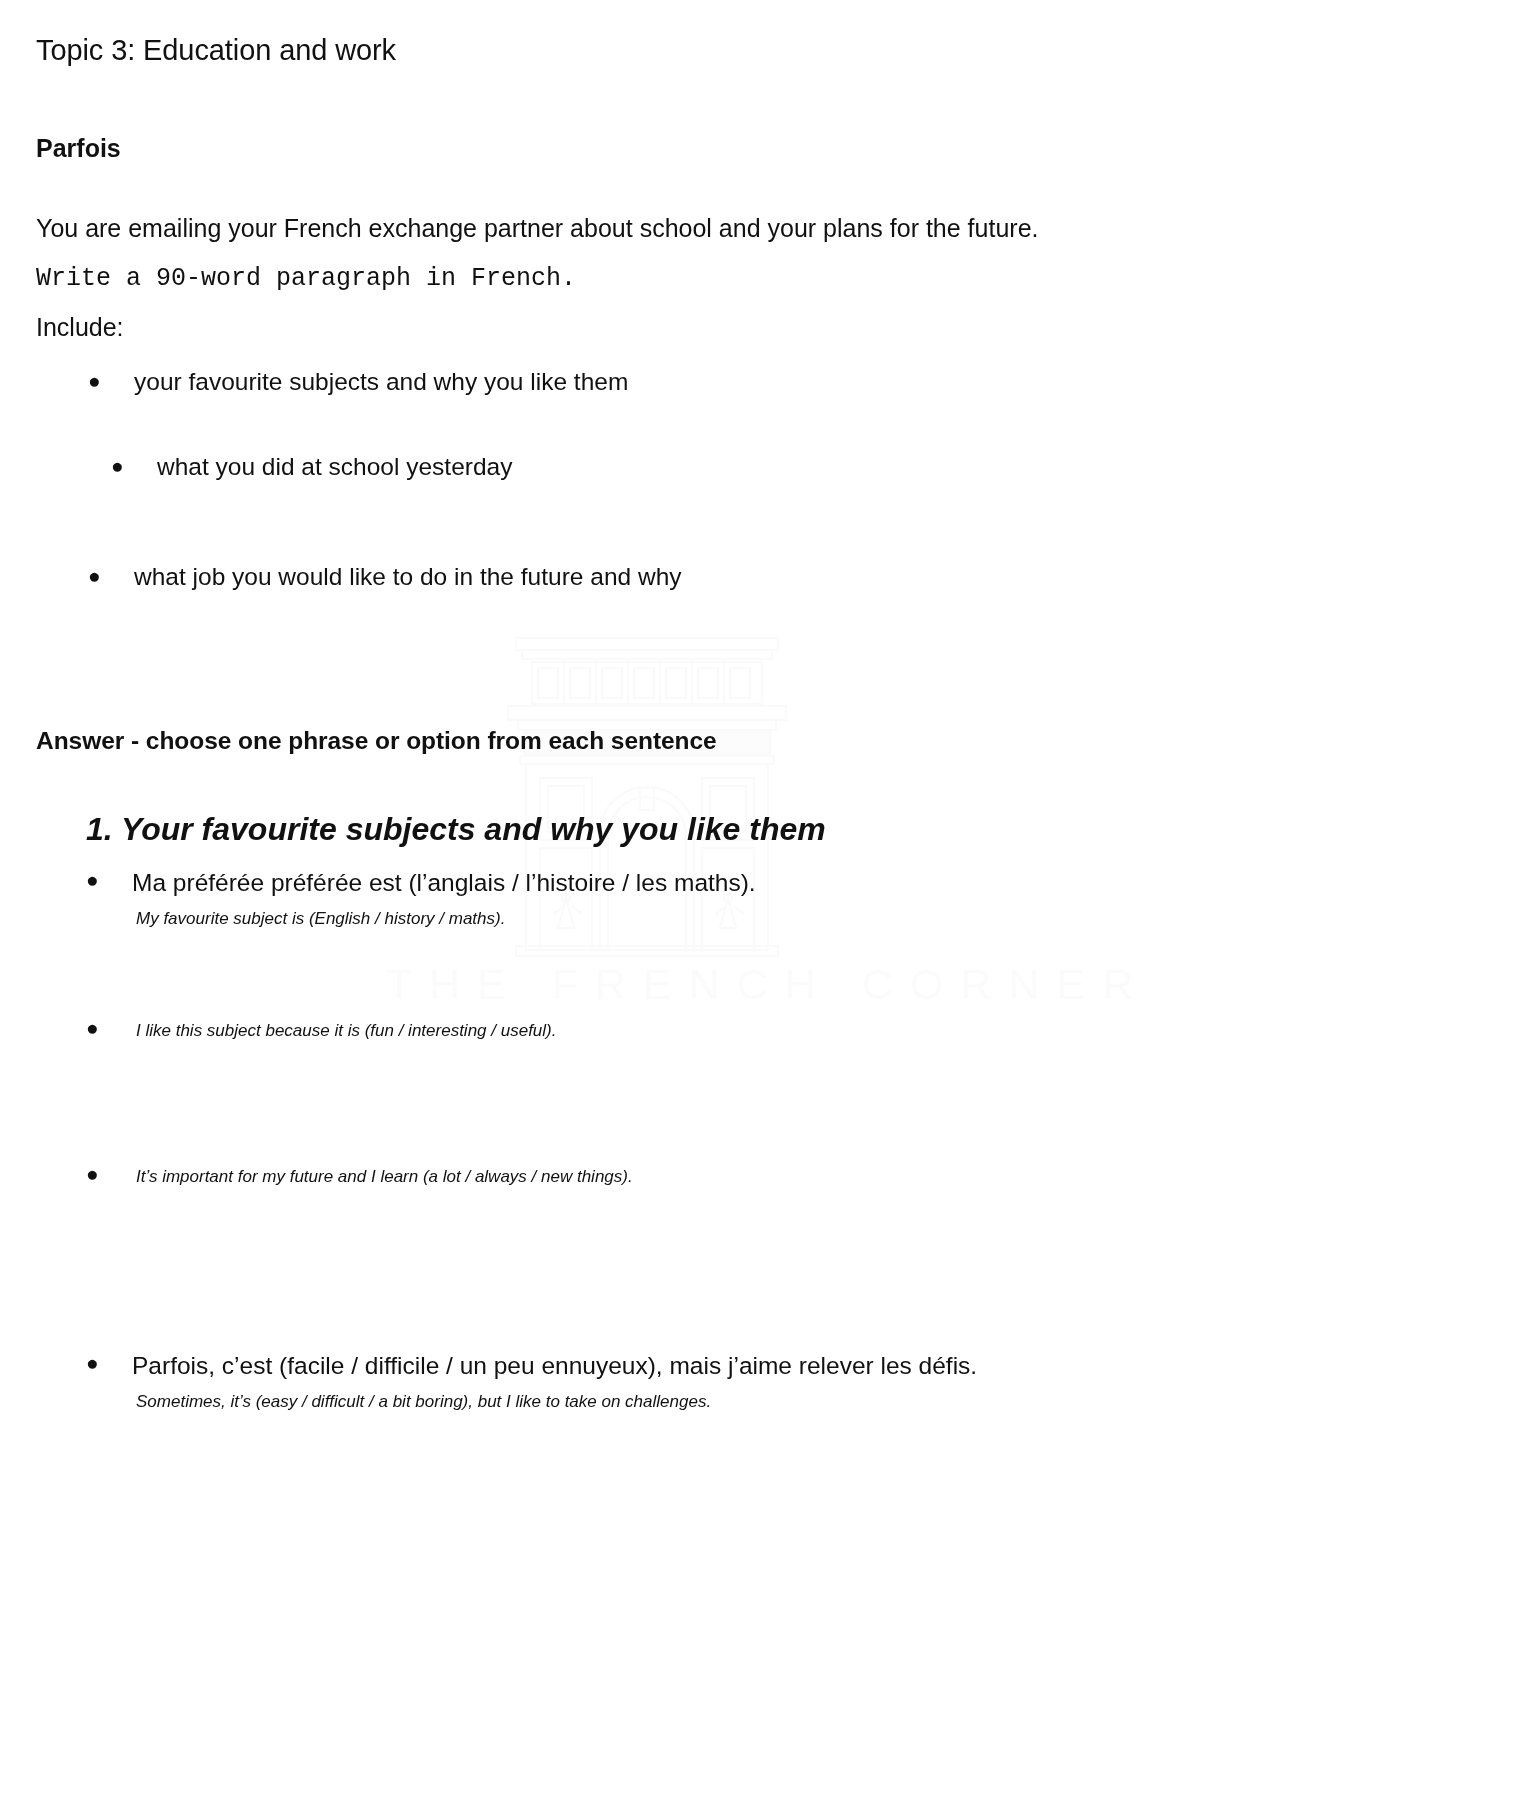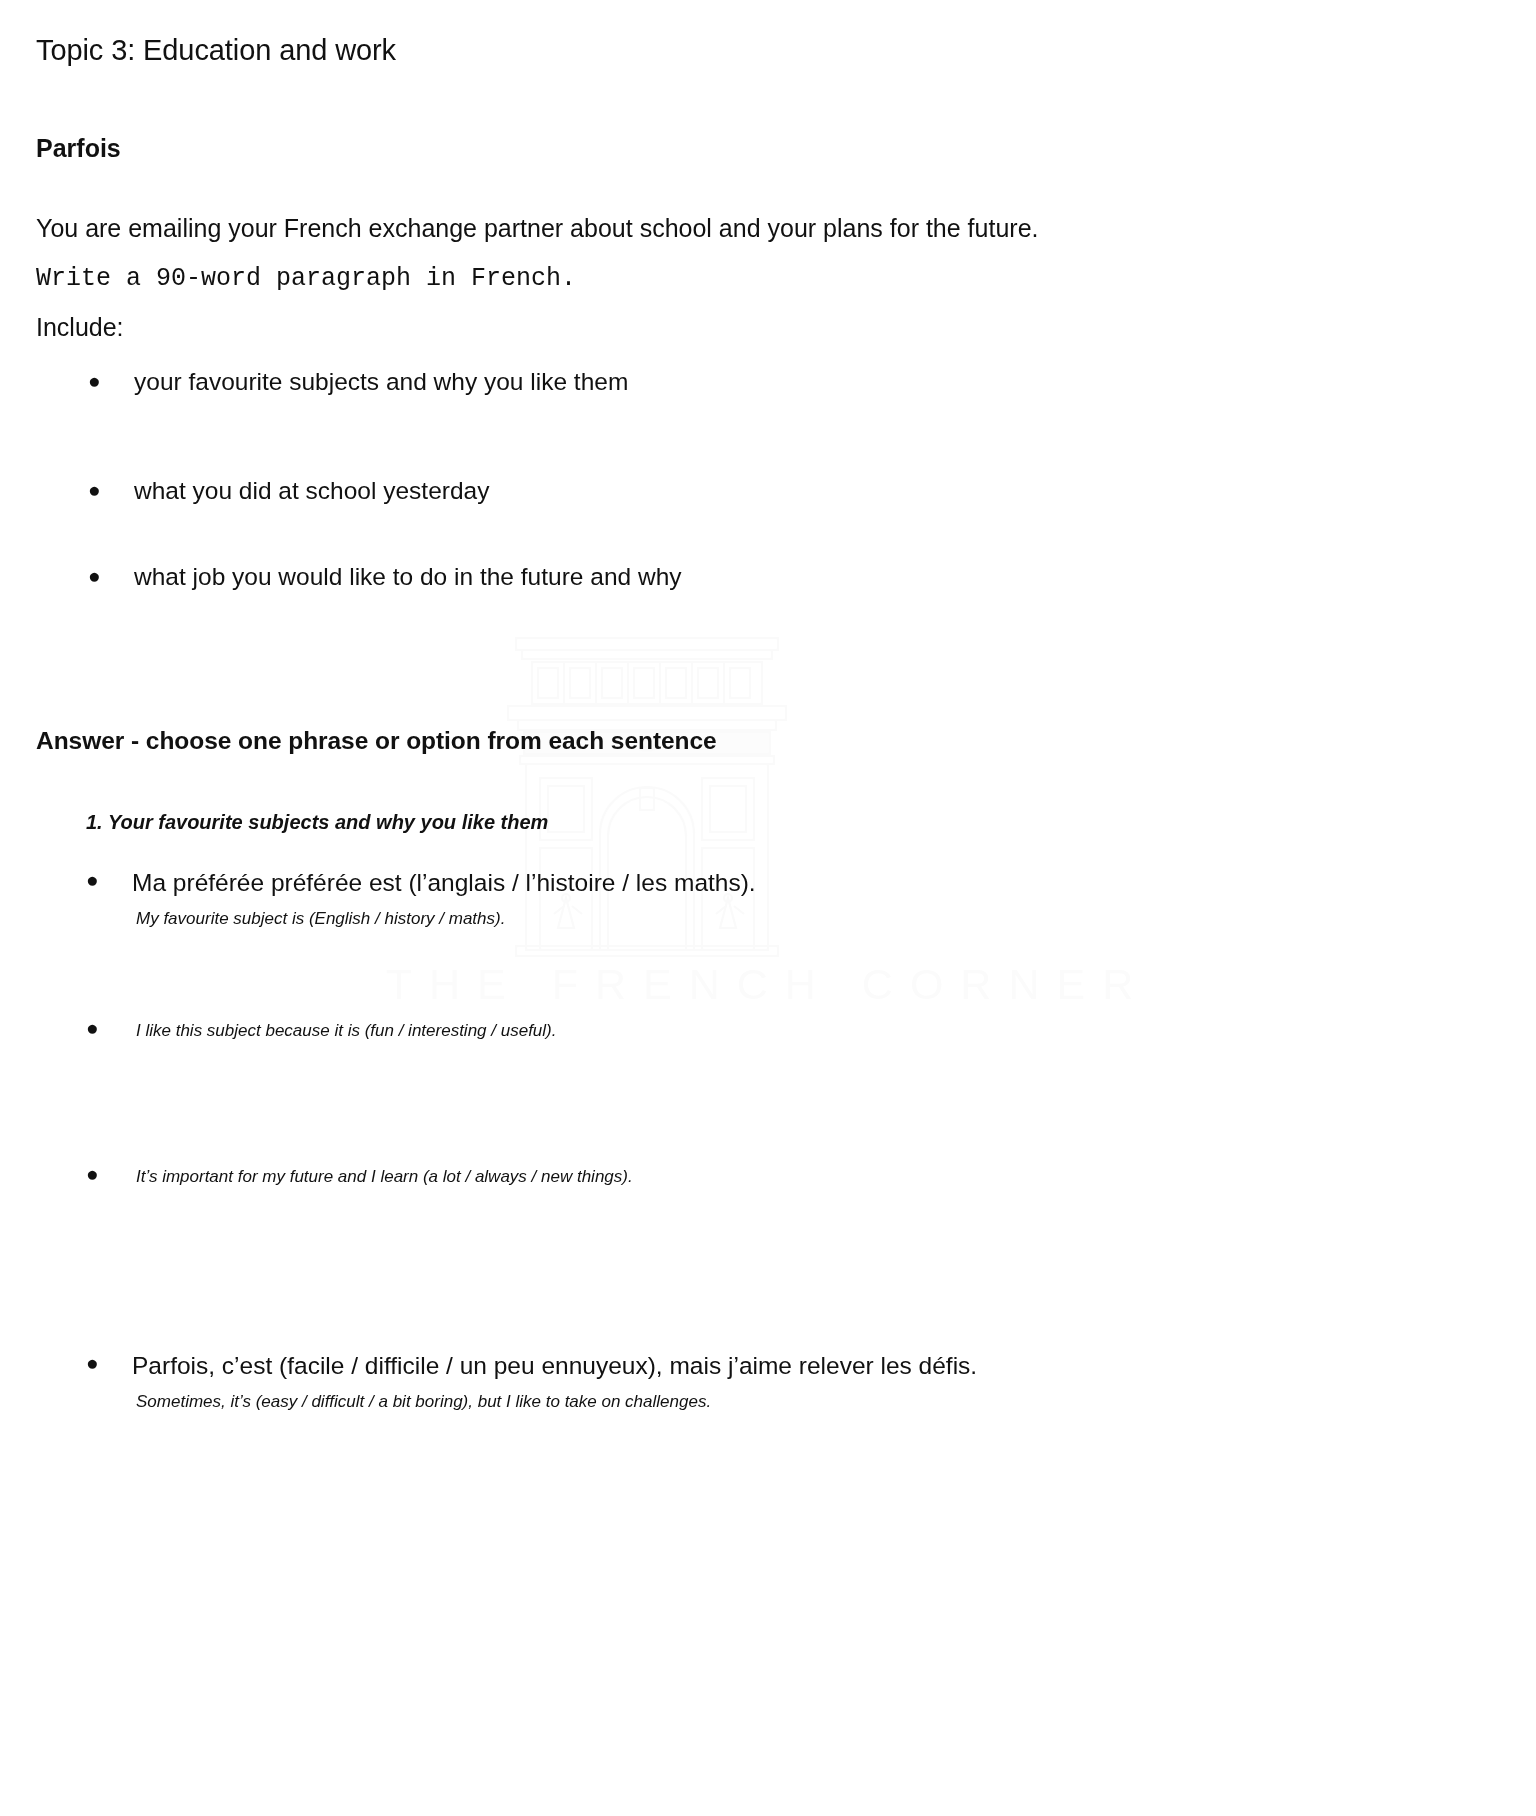--- a/index.html
+++ b/index.html
@@ -103,29 +103,29 @@
     white-space: nowrap;
   }
   .q-bullet .dot {
     display: inline-block;
     width: 46px;
     font-size: 21px;
     line-height: 1;
     vertical-align: 2px;
   }
   #q-bullet-0 { top: 367px; }
-  #q-bullet-1 { top: 476px; }
+  #q-bullet-1 { top: 452px; margin-left: 23px; }
   #q-bullet-2 { top: 562px; }
 
   
   .answer-subheading {
     position: absolute;
     left: 86px;
     top: 790px;
-    font-size: 20px;
+    font-size: 32px;
     font-weight: 700;
     font-style: italic;
     line-height: 1.2;
     white-space: nowrap;
     margin-top: 20px;
   }
 
   
   .answer-item {
     position: absolute;

